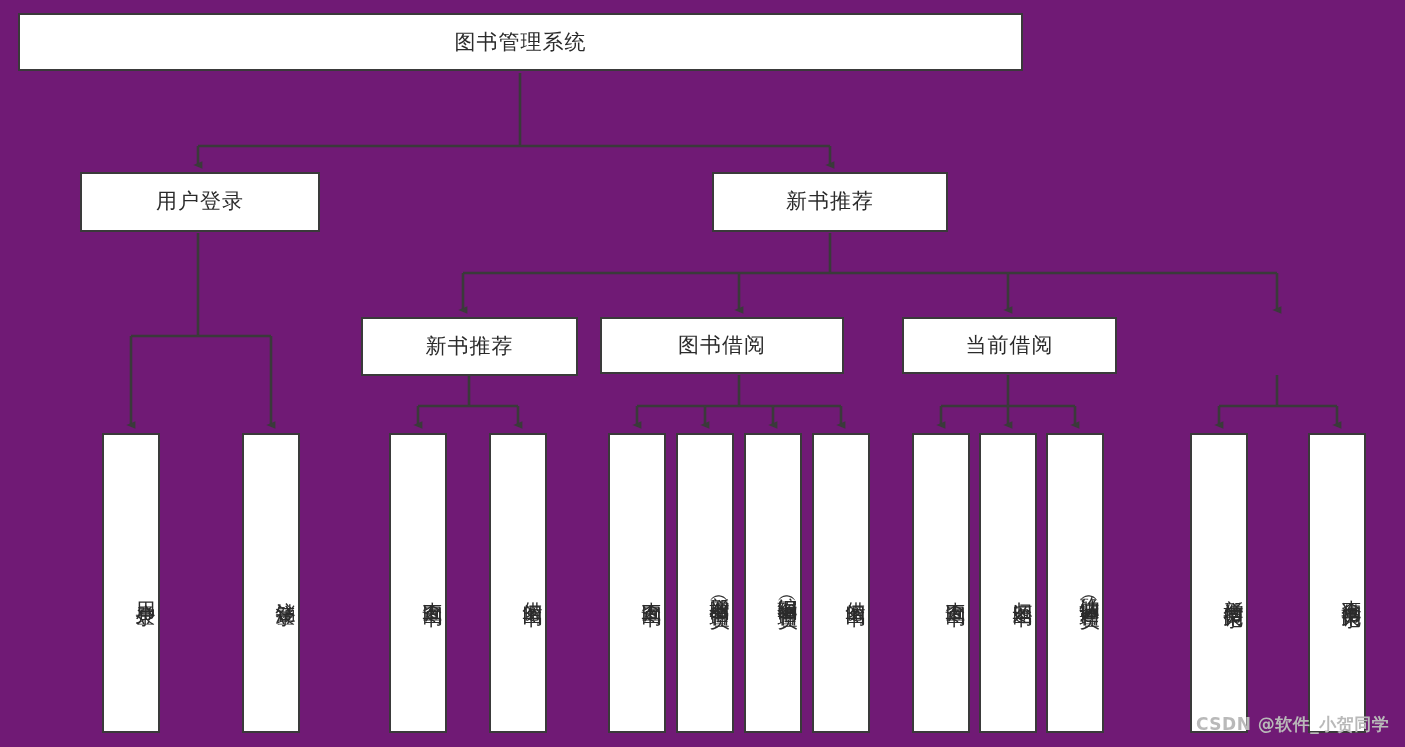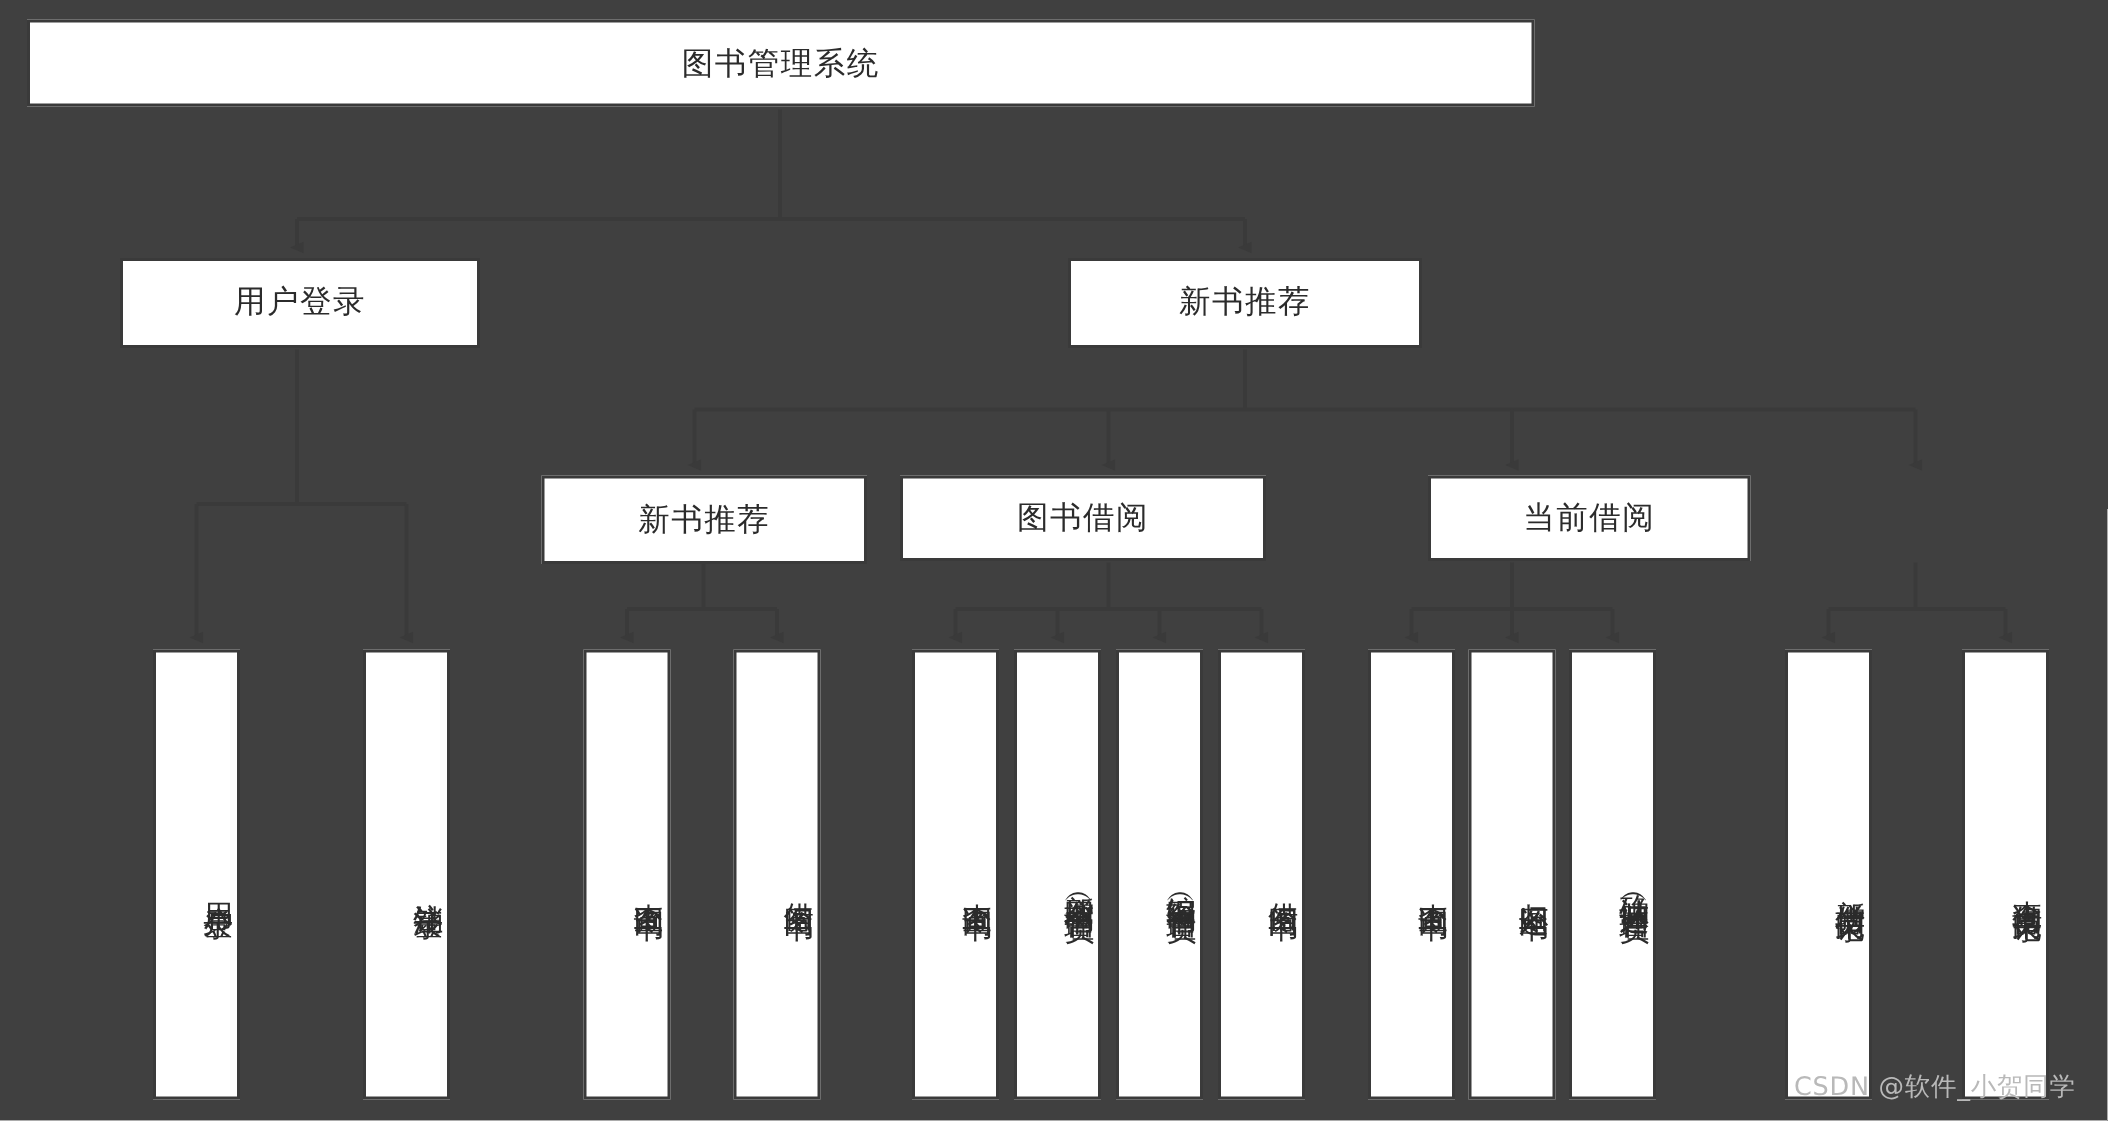--- a/index.html
+++ b/index.html
@@ -8,21 +8,21 @@
     padding: 0;
     background: #ffffff;
   }
   body {
     font-family: "DejaVu Sans", "Liberation Sans", sans-serif;
   }
   #canvas {
     position: relative;
     width: 1405px;
     height: 747px;
-    background: #404040;
+    background: #701a75;
     overflow: hidden;
   }
   svg.wires {
     position: absolute;
     left: 0;
     top: 0;
     width: 1405px;
     height: 747px;
     pointer-events: none;
   }
@@ -61,20 +61,21 @@
     display: block;
     white-space: nowrap;
   }
   .watermark {
     position: absolute;
     font-size: 17px;
     color: #b9b9b9;
     letter-spacing: 0.5px;
     white-space: nowrap;
     user-select: none;
+    font-weight: bold;
   }
 </style>
 </head>
 <body>
 
 <div id="canvas">
 
   <svg class="wires" viewBox="0 0 1405 747">
     <defs>
       <marker id="arrow" markerWidth="10" markerHeight="10" refX="4.2" refY="5" orient="auto" markerUnits="userSpaceOnUse">
@@ -142,21 +143,21 @@
   </div>
 
   <div class="node horizontal" style="left:361px; top:317px; width:217px; height:59px;">
     <span>新书推荐</span>
   </div>
 
   <div class="node horizontal" style="left:600px; top:317px; width:244px; height:57px;text-align:center;">
     <span>图书借阅</span>
   </div>
 
-  <div class="node horizontal" style="left:952px; top:317px; width:215px; height:57px;">
+  <div class="node horizontal" style="left:902px; top:317px; width:215px; height:57px;">
     <span>当前借阅</span>
   </div>
 
 
   <div class="node leaf" style="left:102px; top:433px; width:58px; height:300px;">
     <span class="leaf-label">用户登录</span>
   </div>
 
   <div class="node leaf" style="left:242px; top:433px; width:58px; height:300px;">
     <span class="leaf-label">注销登录</span>

